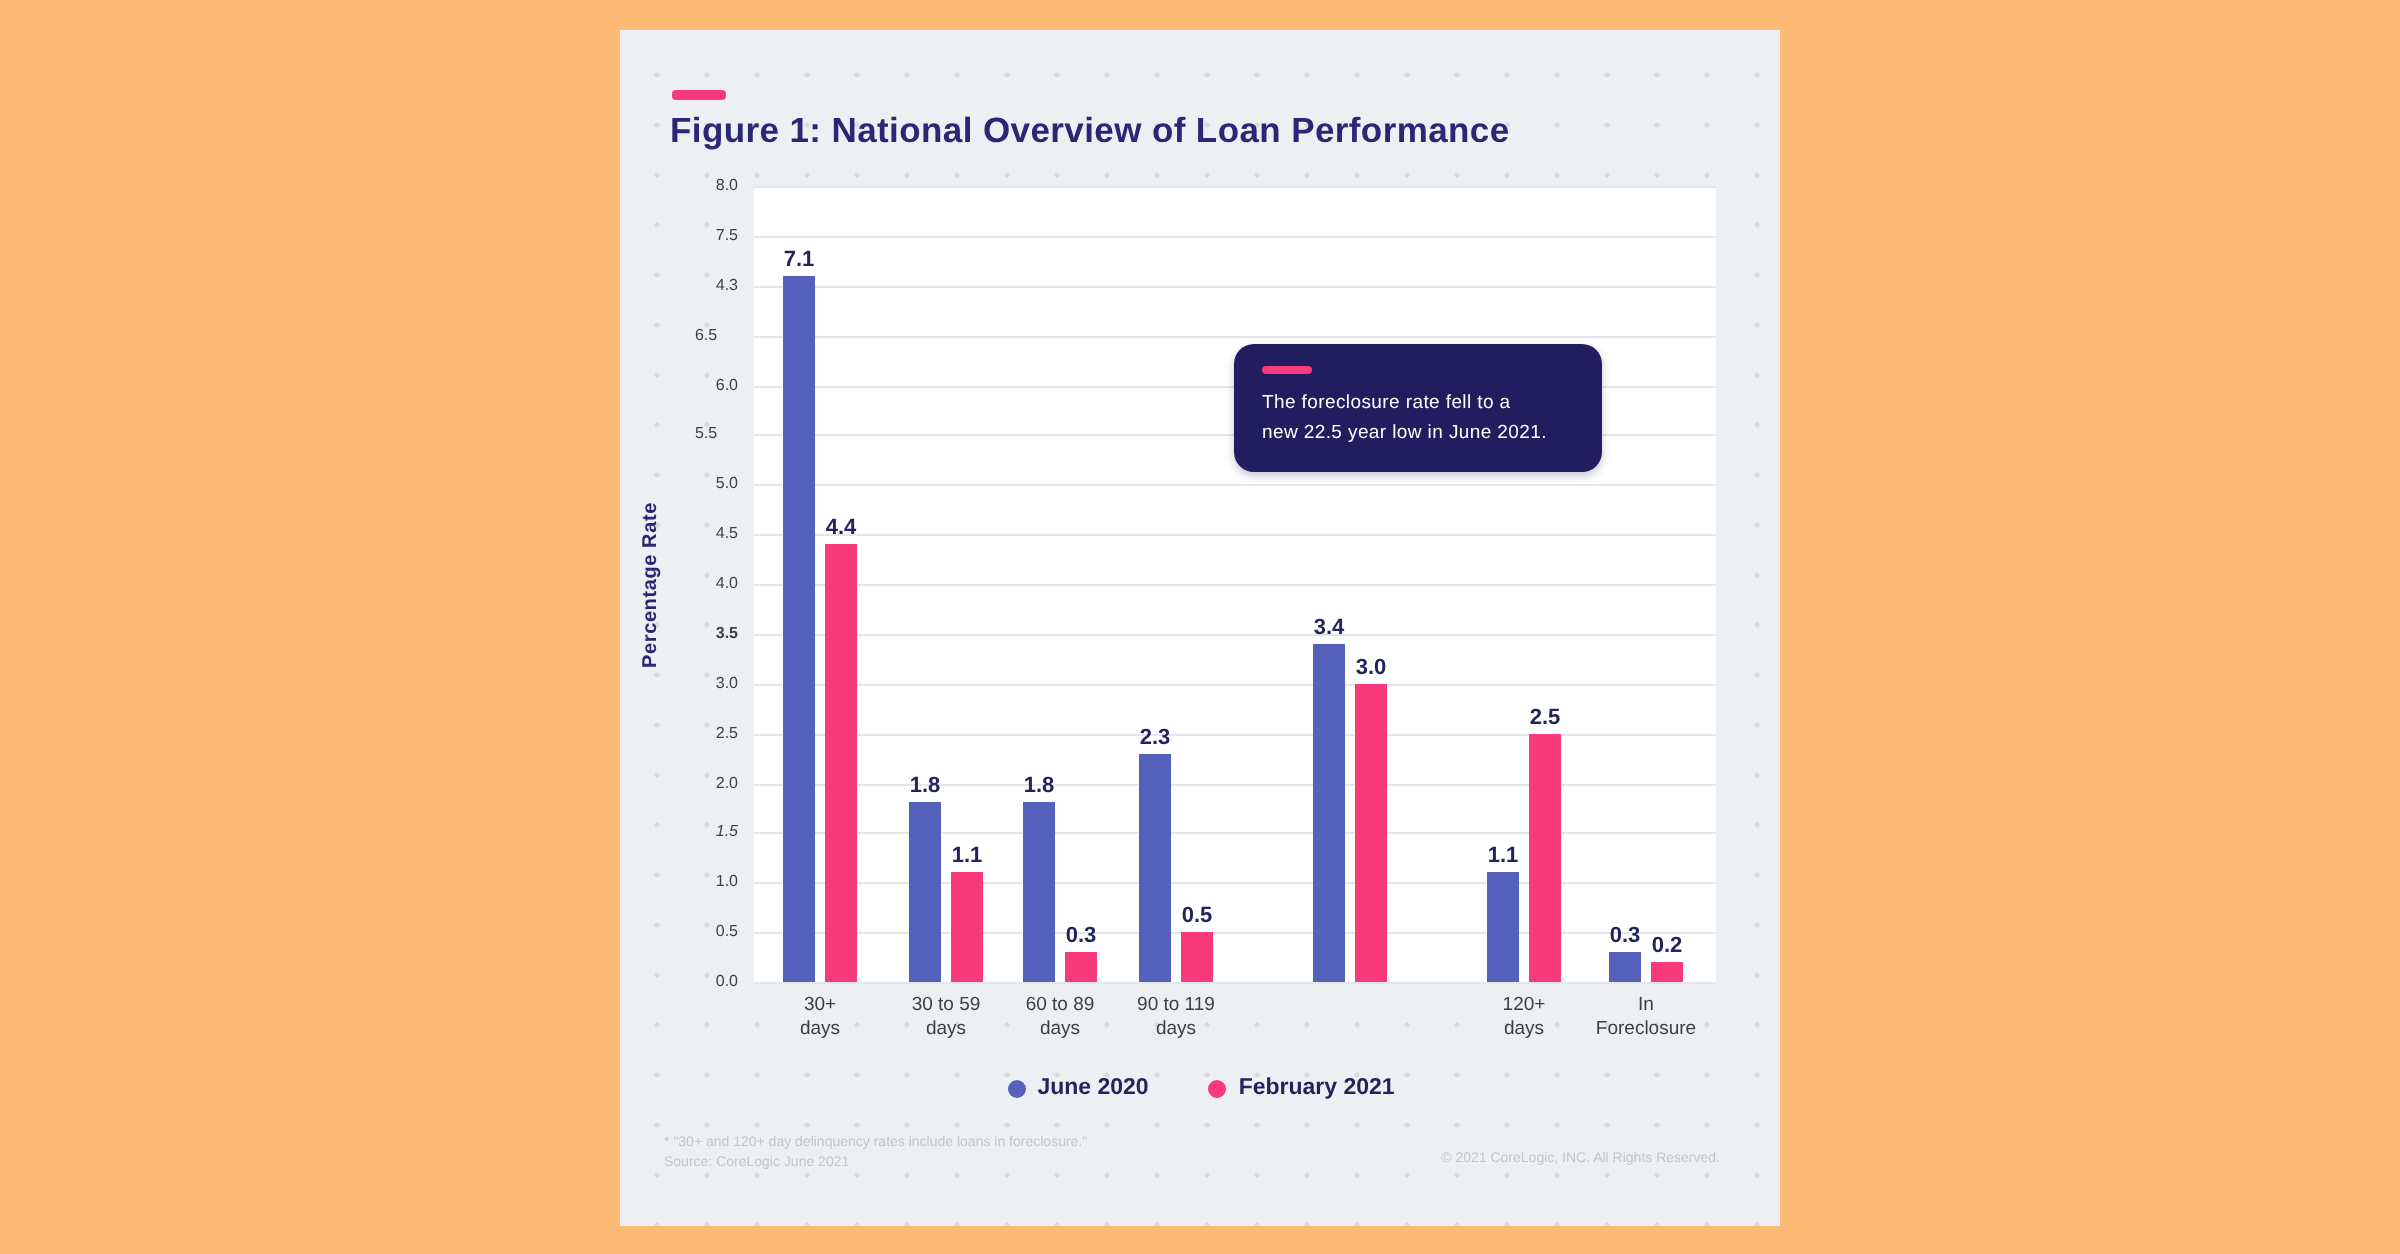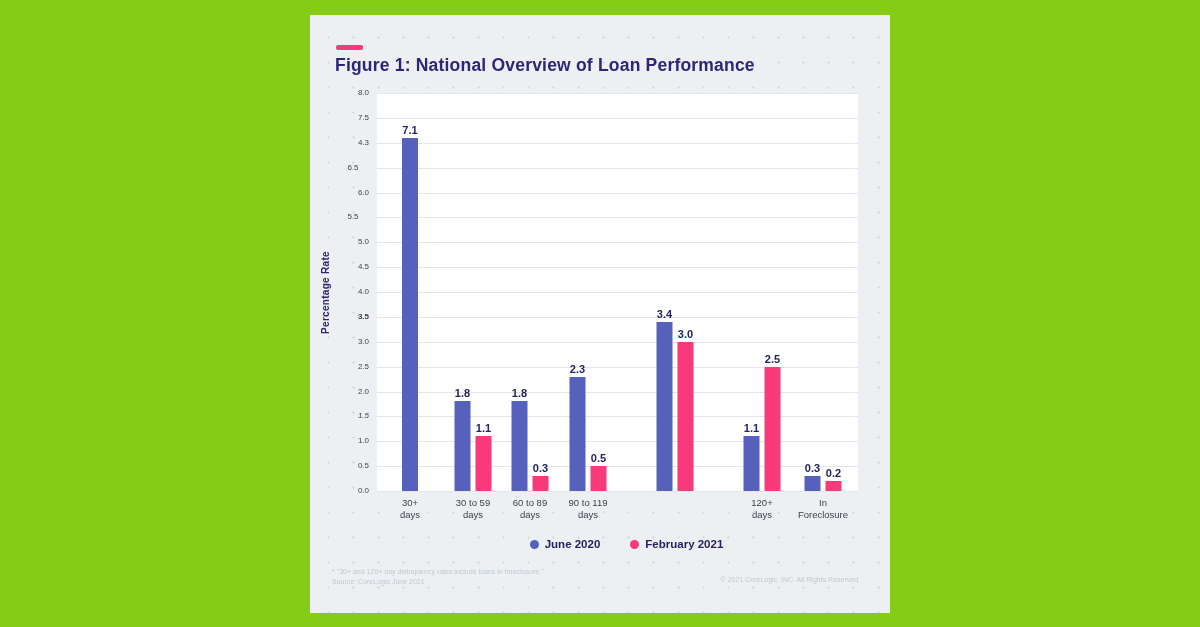--- a/index.html
+++ b/index.html
@@ -1,18 +1,18 @@
 <!DOCTYPE html>
 <html><head>
 <meta charset="utf-8">
 <style>
   * { margin:0; padding:0; box-sizing:border-box; }
   html,body { width:1200px; height:627px; background:#ffffff; overflow:hidden;
               font-family:"Liberation Sans", sans-serif; }
-  .page { position:relative; width:1200px; height:627px; background:#84cc16; }
+  .page { position:relative; width:1200px; height:627px; background:#fdba74; }
 
   .card {
     position:absolute; left:310px; top:15px; width:580px; height:598px;
     background:#EDF0F2;
     background-image: radial-gradient(circle, #d7dce1 1.2px, transparent 1.4px);
     background-size: 25px 25px;
     background-position: 6px 10px;
   }
 
   .title-dash { position:absolute; left:26px; top:30px; width:27px; height:5px;
@@ -34,21 +34,21 @@
   .bar-group { position:absolute; bottom:0; display:flex; align-items:flex-end; gap:5px;
                transform:translateX(-50%); }
   .bar-wrap { position:relative; display:flex; flex-direction:column; align-items:center;
               justify-content:flex-end; }
   .bar { width:16px; }
   .bar-val { font-size:11px; font-weight:bold; color:#23245E; white-space:nowrap;
              margin-bottom:2px; }
   .cat-label { position:absolute; top:calc(100% + 6px); left:50%; transform:translateX(-50%);
                width:150px; text-align:center; font-size:9.5px; line-height:12px; color:#3D3D47; }
 
-  .legend { position:absolute; left:76px; top:523px; width:481px; display:flex;
+  .legend { position:absolute; left:50px; top:523px; width:481px; display:flex;
             justify-content:center; gap:30px; }
   .legend-item { display:flex; align-items:center; gap:6px; }
   .legend-dot { width:9px; height:9px; border-radius:50%; }
   .legend-label { font-size:11.5px; font-weight:bold; color:#23245E; }
 
   .annotation { position:absolute; left:307px; top:157px; width:184px; height:64px;
                 background:#211D5E; border-radius:10px; padding:11px 14px 0 14px; z-index:5;
                 box-shadow:0 2px 4px rgba(30,28,90,0.25); }
   .annotation-dash { width:25px; height:4px; background:#F8397A; border-radius:2px;
                      margin-bottom:7px; }
@@ -104,20 +104,24 @@
         <div class="ytick" style="top: 44.75px;">4.3</div>
         <div class="grid-line" style="top: 24.875px;"></div>
         <div class="ytick" style="top: 19.875px;">7.5</div>
         <div class="grid-line" style="top: 0px;"></div>
         <div class="ytick" style="top: -5px;">8.0</div>
         <div class="bar-group" style="left: 33px;">
           <div class="bar-wrap">
             <div class="bar-val">7.1</div>
             <div class="bar" style="height: 353.225px; background: rgb(86, 97, 187);"></div>
           </div>
+          <div class="bar-wrap">
+            <div class="bar-val">4.4</div>
+            <div class="bar" style="height: 218.9px; background: rgb(248, 57, 122);"></div>
+          </div>
           <div class="cat-label">
             <div>30+</div>
             <div>days</div>
           </div>
         </div>
         <div class="bar-group" style="left: 96px;">
           <div class="bar-wrap">
             <div class="bar-val">1.8</div>
             <div class="bar" style="height: 89.55px; background: rgb(86, 97, 187);"></div>
           </div>
@@ -202,20 +206,27 @@
         <div class="legend-item">
           <div class="legend-dot" style="background: rgb(86, 97, 187);"></div>
           <div class="legend-label">June 2020</div>
         </div>
         <div class="legend-item">
           <div class="legend-dot" style="background: rgb(248, 57, 122);"></div>
           <div class="legend-label">February 2021</div>
         </div>
       </div>
 
+    <div class="annotation">
+      <div class="annotation-dash"></div>
+      <div class="annotation-text">
+        <span>The foreclosure rate fell to a</span><br>
+        <span>new 22.5 year low in June 2021.</span>
+      </div>
+    </div>
 
     <div class="footnote">
       <div>* "30+ and 120+ day delinquency rates include loans in foreclosure."</div>
       <div>Source: CoreLogic June 2021</div>
     </div>
     <div class="copyright">© 2021 CoreLogic, INC. All Rights Reserved.</div>
 
   </div>
 </div>
 

